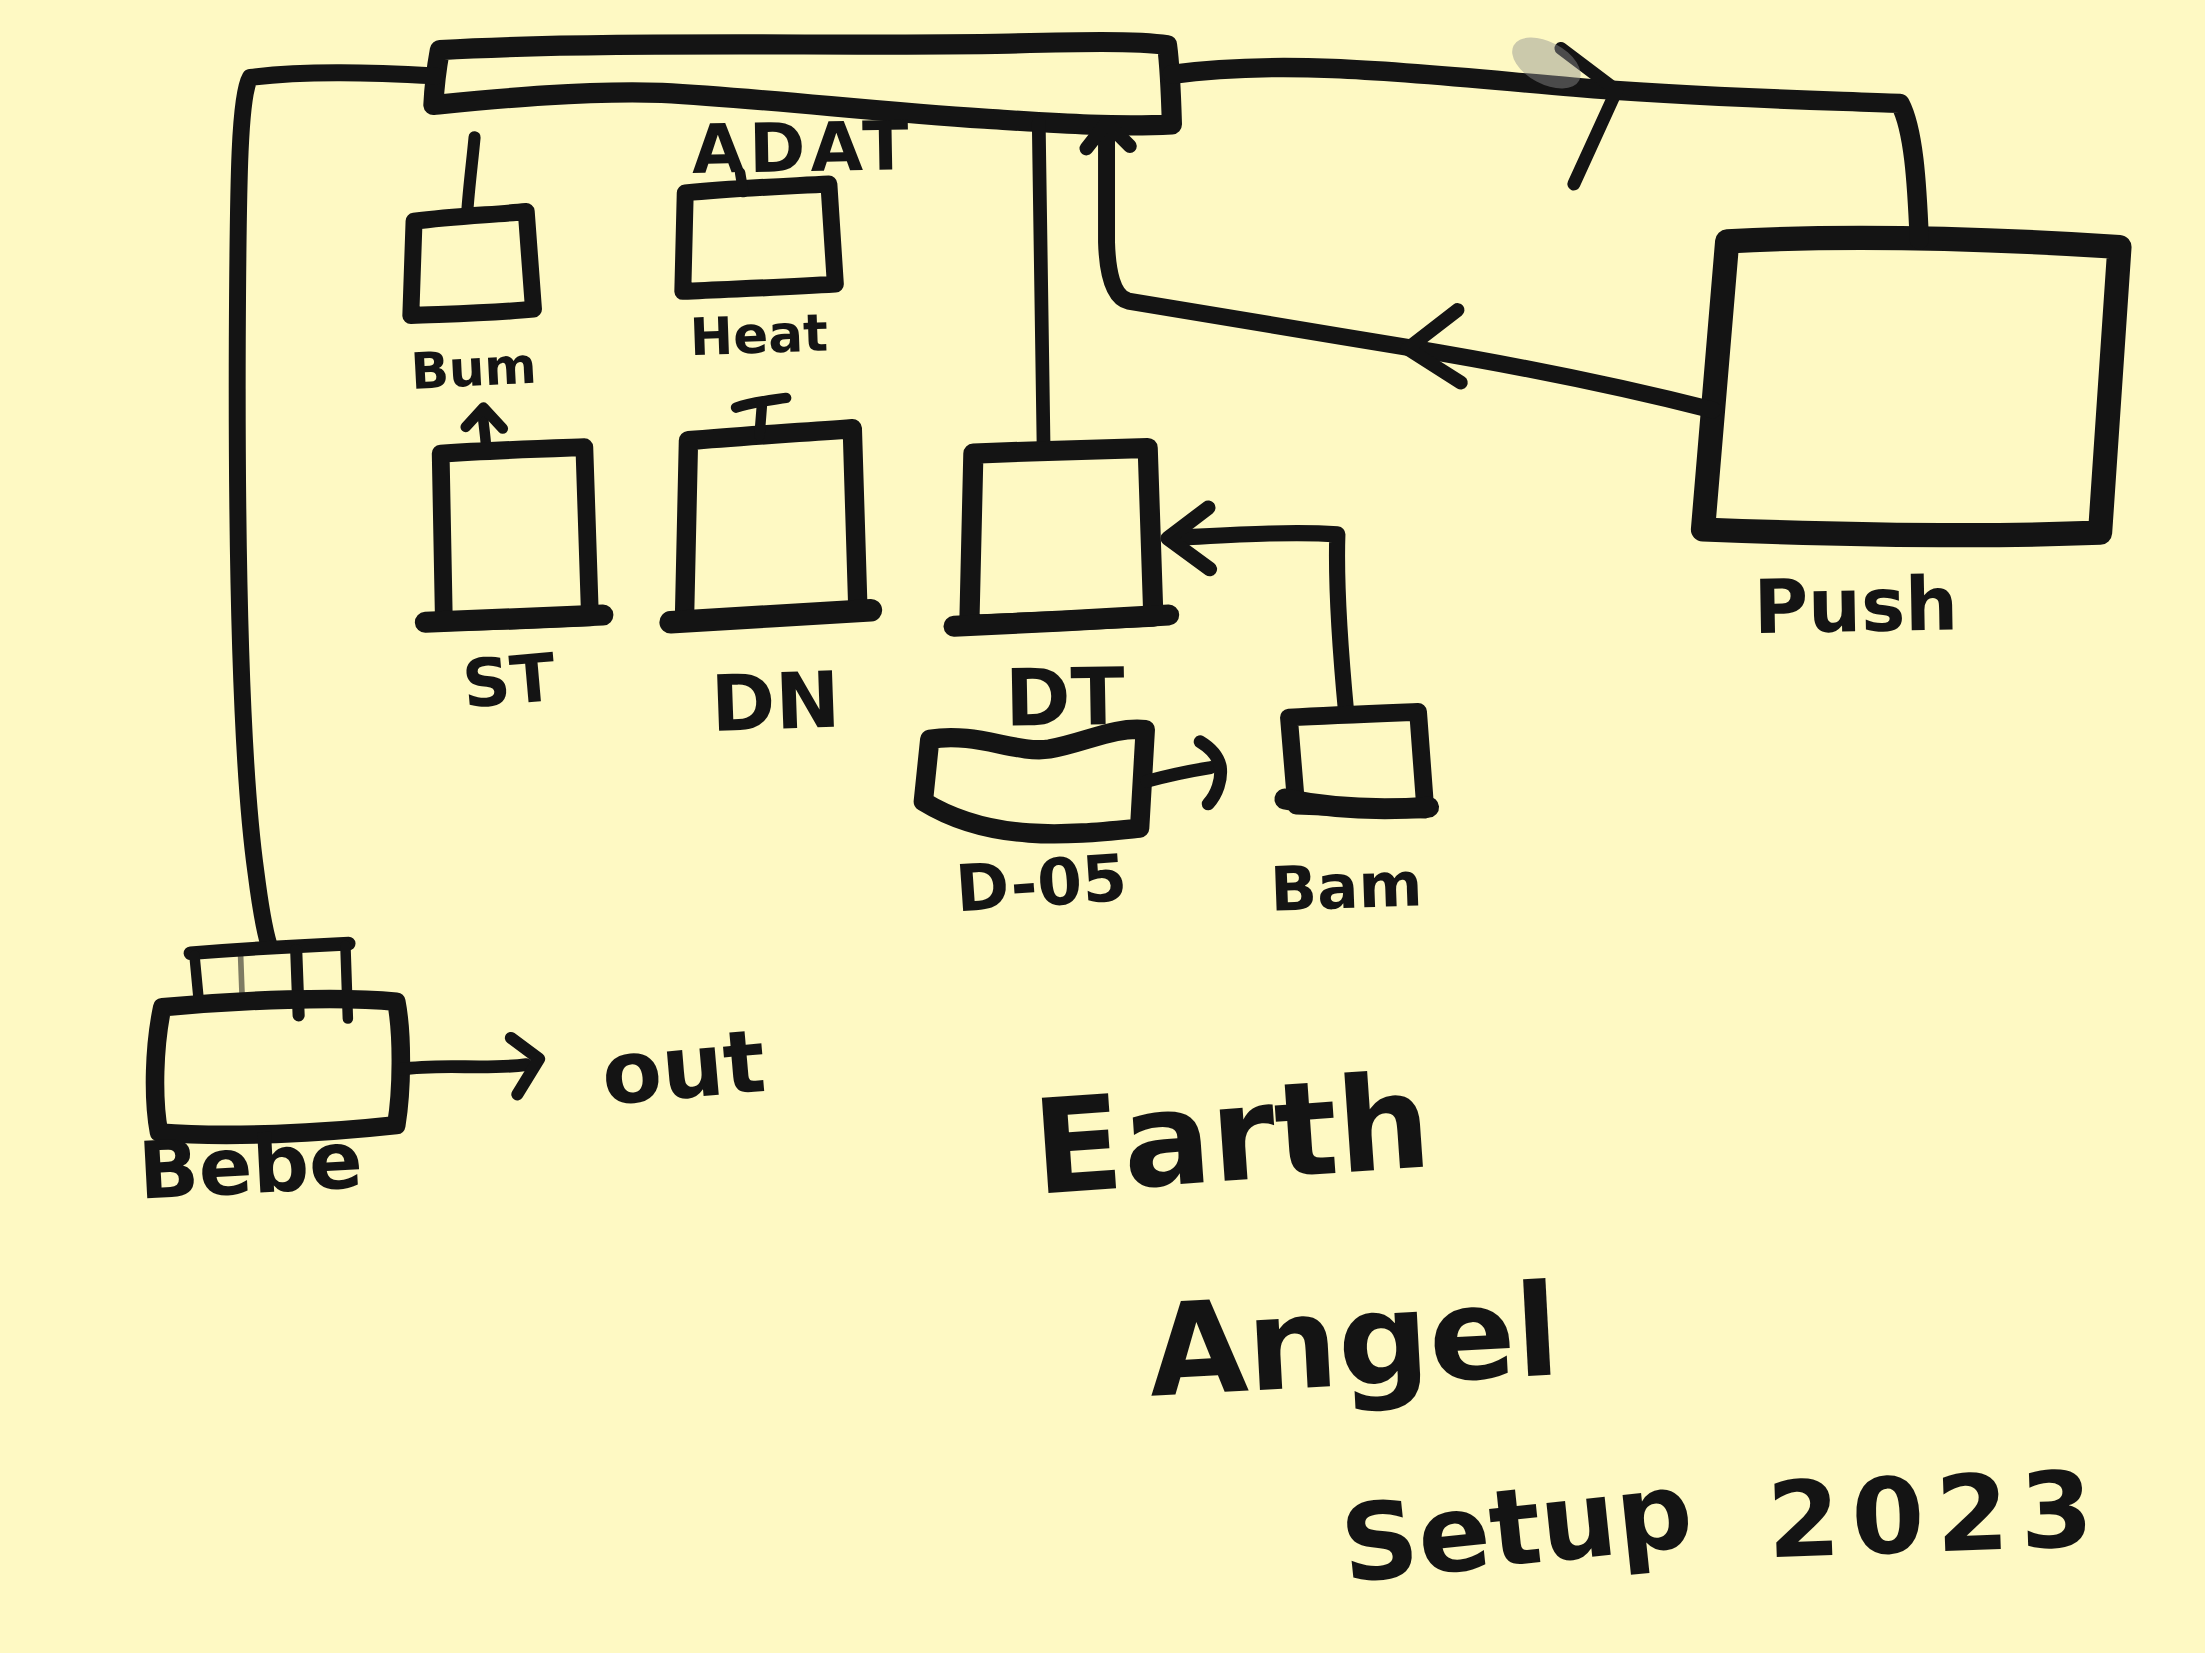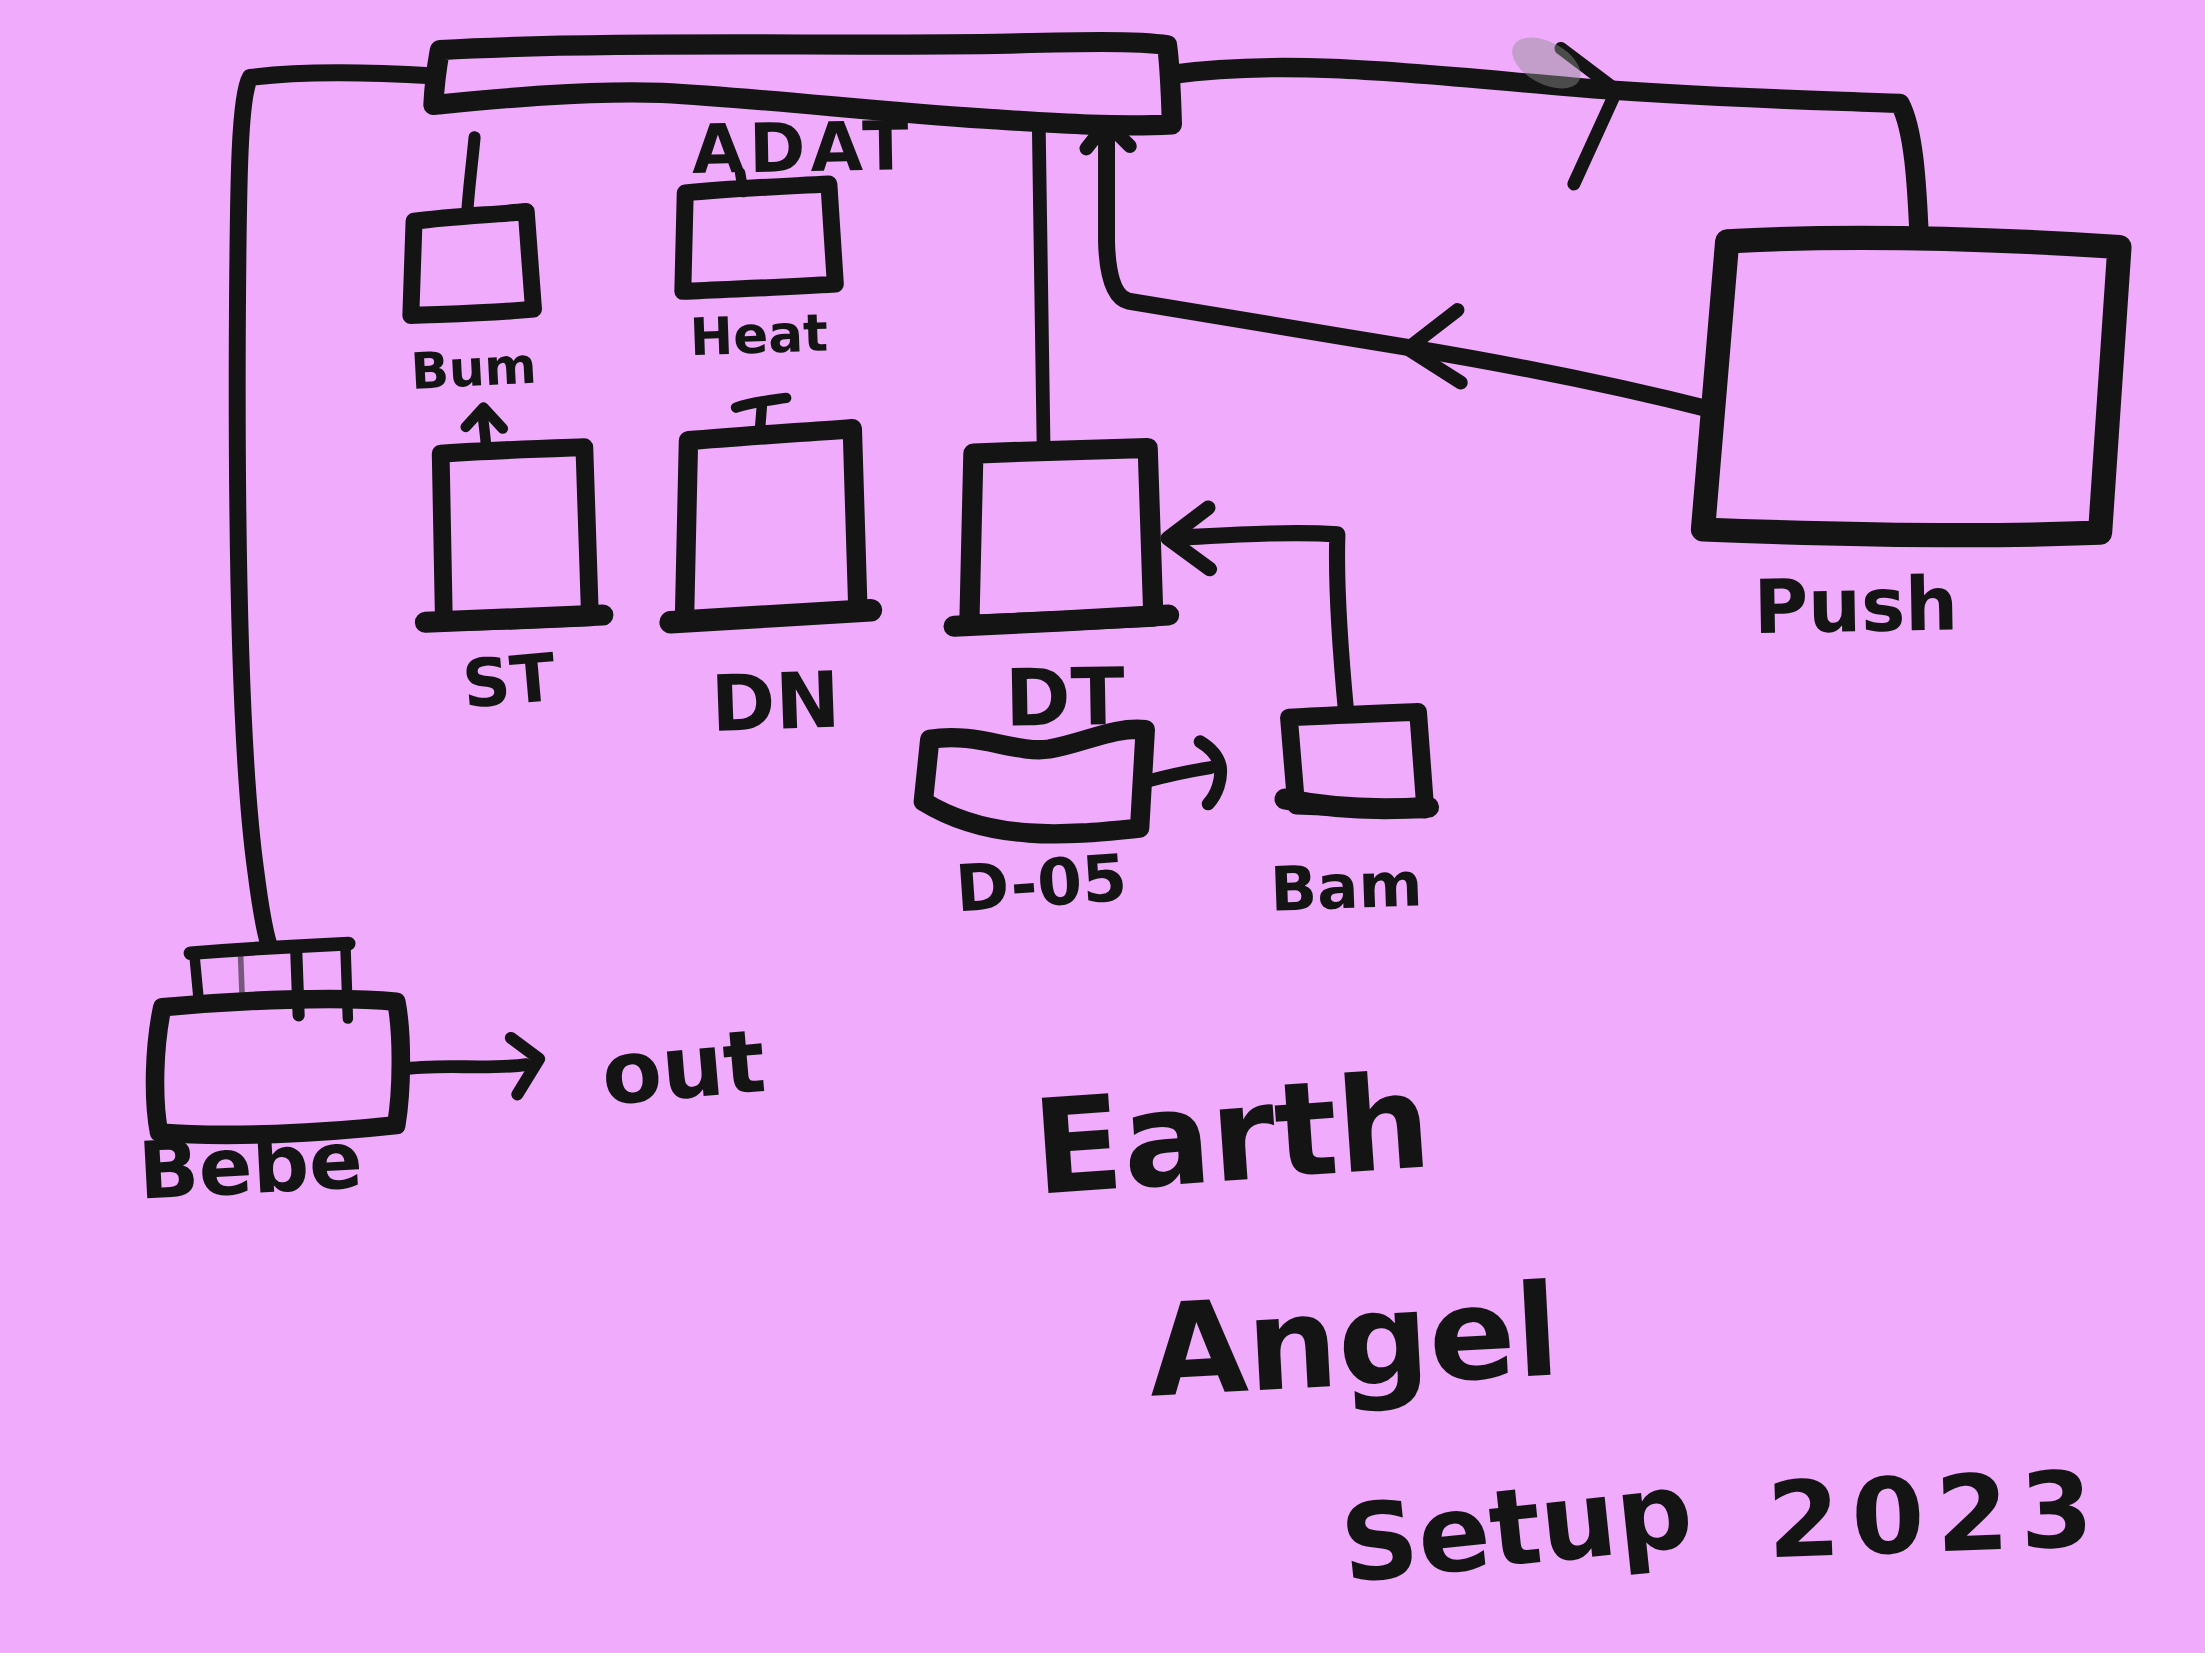--- a/index.html
+++ b/index.html
@@ -1,18 +1,18 @@
 <!DOCTYPE html>
 <html style="font-size:13px"><head>
 <meta charset="utf-8">
 <style>
   html,body{margin:0;padding:0;background:#e8e8e8;}
   .stage{
     position:relative;width:2205px;height:1653px;
-    background:#f0abfc;overflow:hidden;
+    background:#fef9c3;overflow:hidden;
     font-family:"DejaVu Sans", sans-serif;
   }
   .stage svg{position:absolute;inset:0;width:100%;height:100%;}
   .ink-strokes path, .ink-strokes line{fill:none;}
   .labels text{
     font-family:"DejaVu Sans", sans-serif;
     font-weight:700;
     text-anchor:middle;
   }
 </style>

